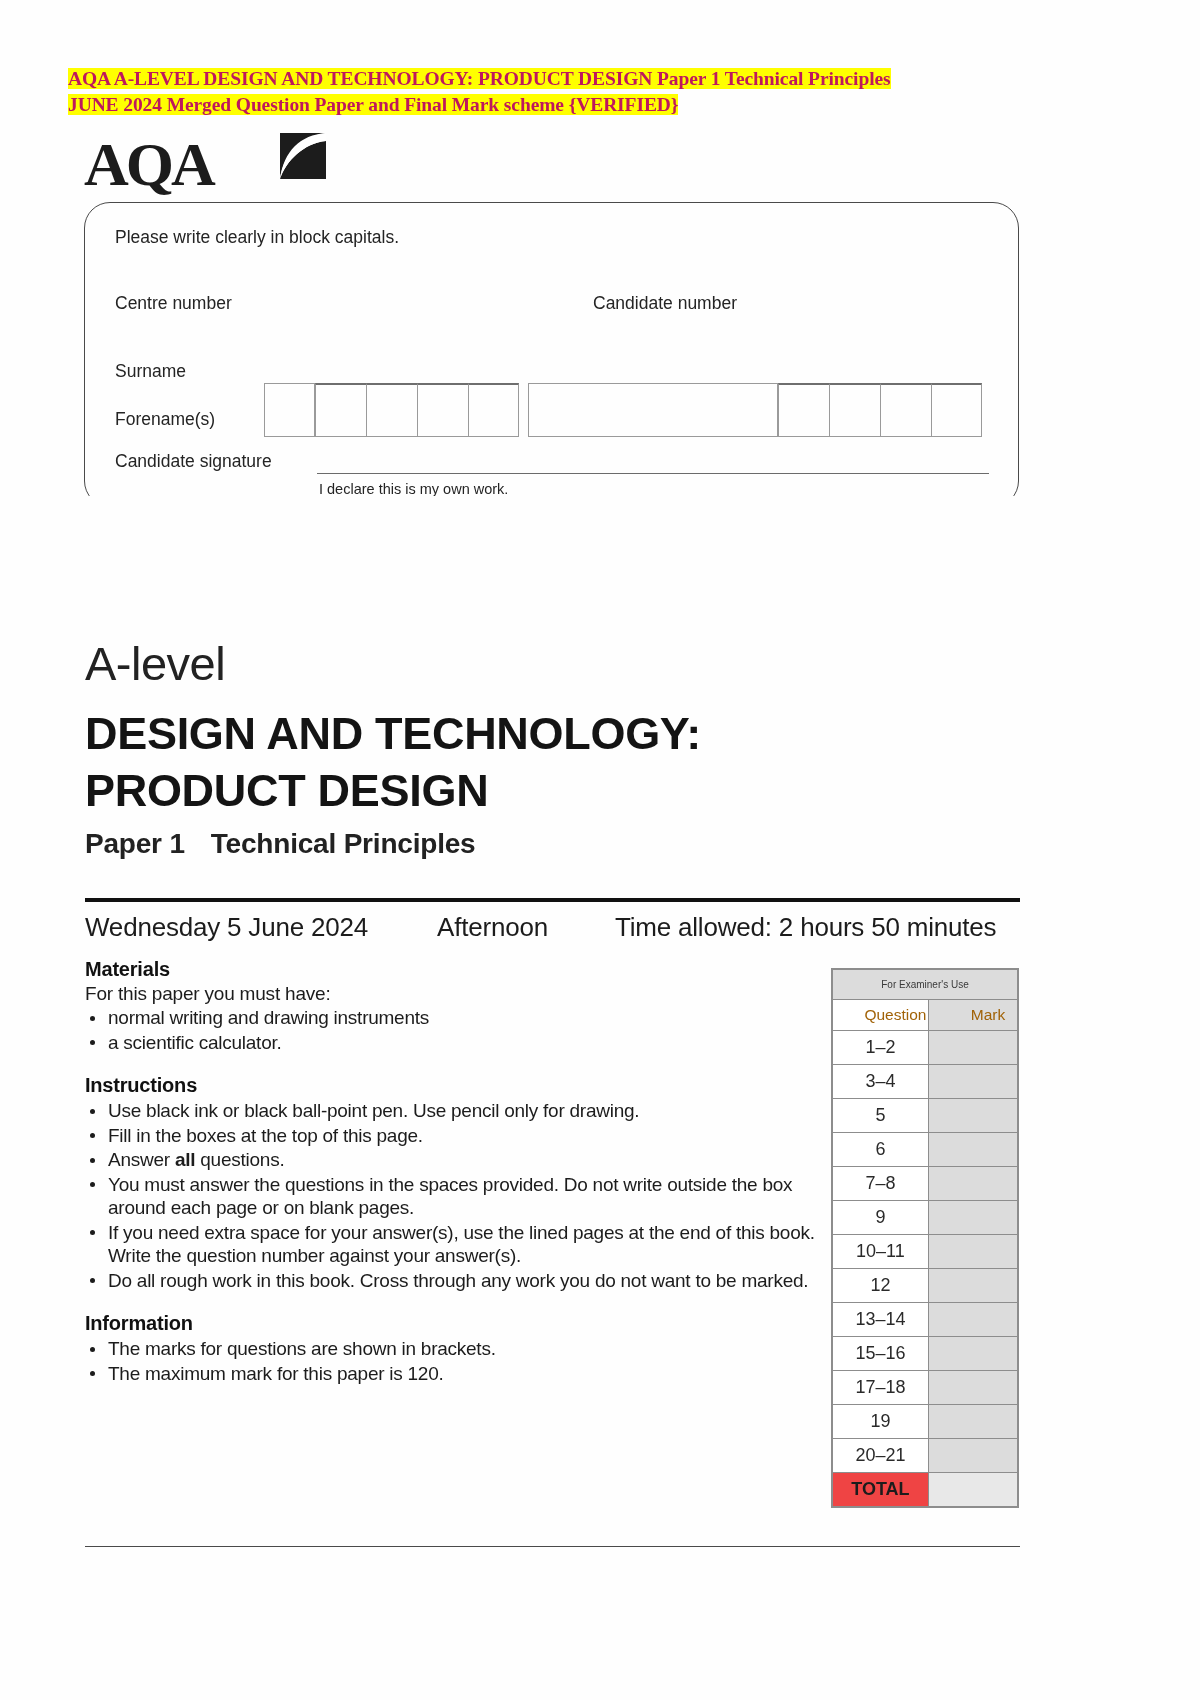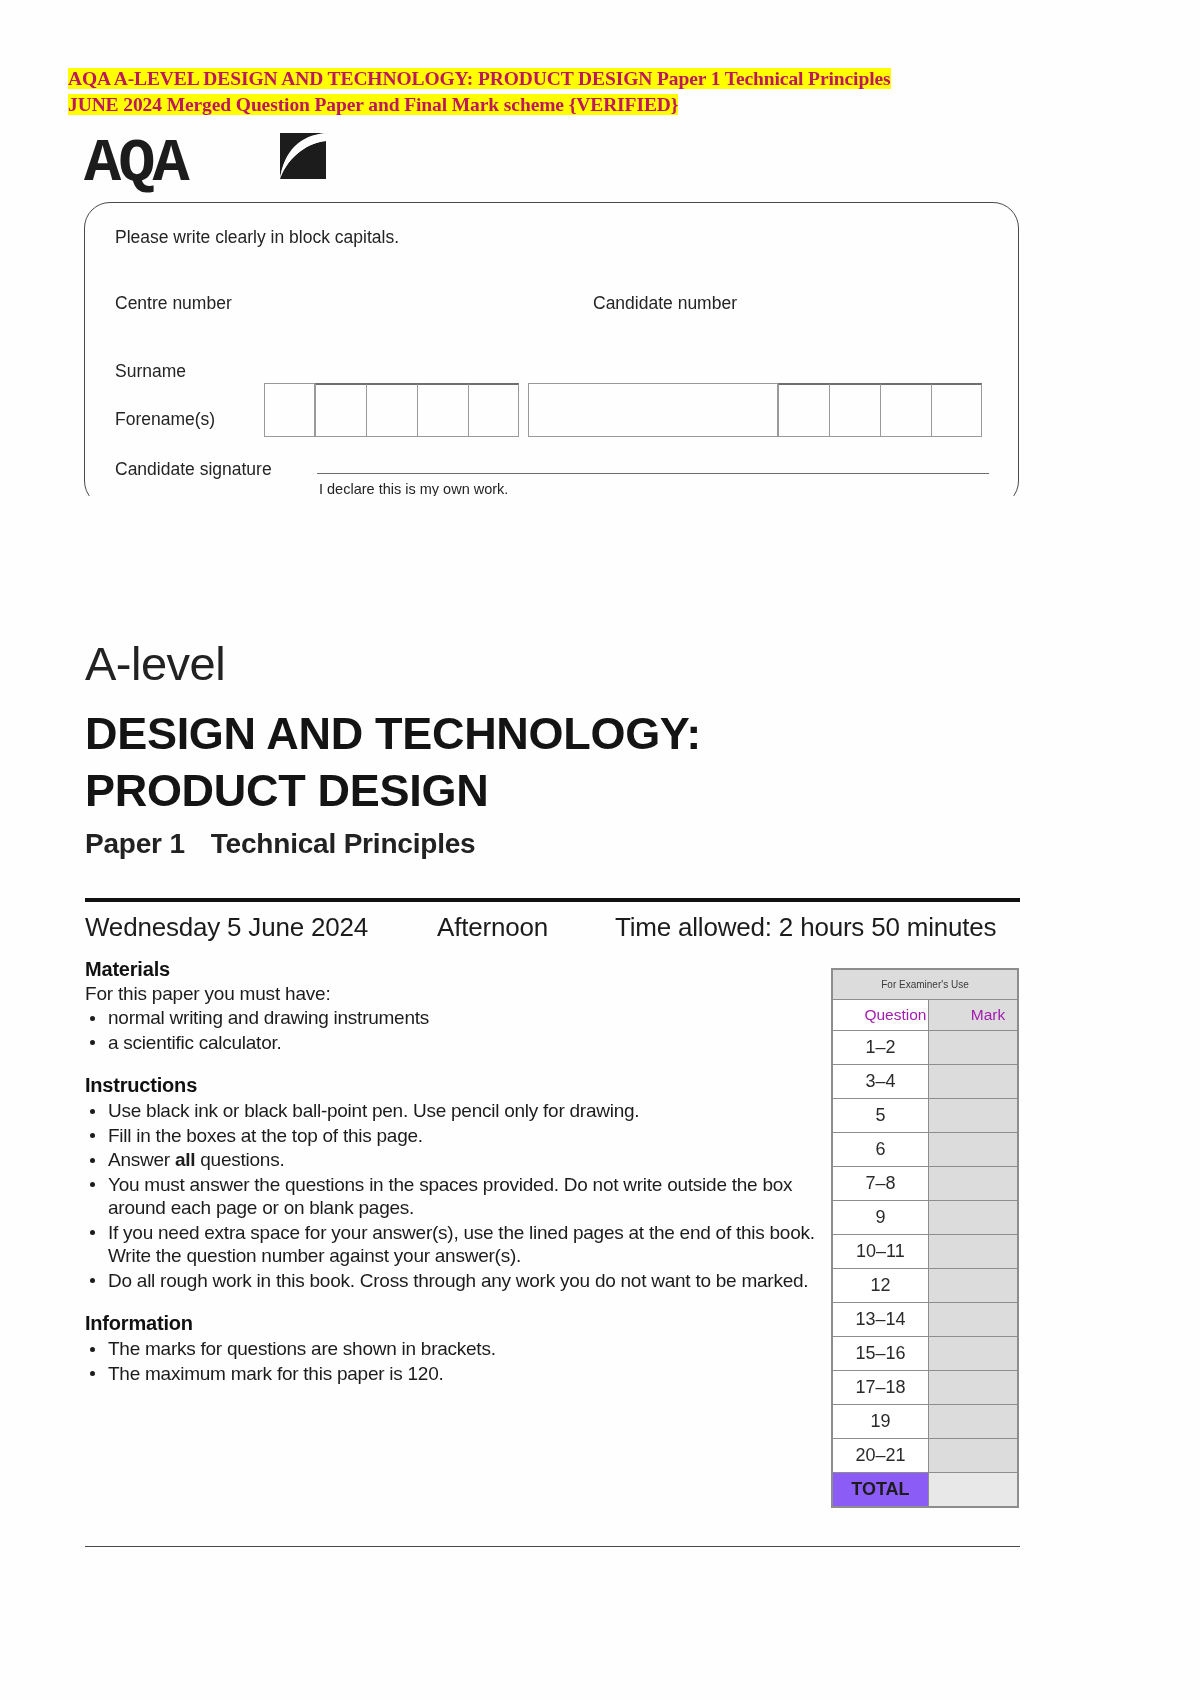--- a/index.html
+++ b/index.html
@@ -47,21 +47,21 @@
     position: absolute;
     left: 84px;
     top: 131px;
     width: 250px;
     height: 68px;
   }
   .logo .wordmark {
     position: absolute;
     left: 0;
     top: 2px;
-    font-family: Liberation Mono, monospace;
+    font-family: Liberation Serif, serif;
     font-weight: 700;
     font-size: 62px;
     letter-spacing: -3px;
     color: #1c1c1c;
     line-height: 62px;
   }
   .logo .leafmark {
     position: absolute;
     left: 194px;
     top: 0px;
@@ -97,21 +97,21 @@
   }
   .lbl {
     position: absolute;
     font-size: 17.5px;
     color: #242424;
   }
   .lbl-centre   { left: 30px; top: 90px; }
   .lbl-cand     { left: 508px; top: 90px; }
   .lbl-surname  { left: 30px; top: 158px; }
   .lbl-forename { left: 30px; top: 206px; }
-  .lbl-sig      { left: 30px; top: 256px; }
+  .lbl-sig      { left: 30px; top: 248px; }
   .declare {
     position: absolute;
     left: 234px;
     top: 278px;
     font-size: 14.5px;
     color: #242424;
   }
   .sig-line {
     position: absolute;
     left: 232px;
@@ -275,26 +275,26 @@
   .ex-table td.title {
     background: #dcdcdc;
     font-size: 10px;
     height: 30px;
     color: #3a3a3a;
   }
   .ex-table td.colhead {
     background: #ffffff;
     font-size: 15.5px;
     height: 31px;
-    color: #a21caf;
+    color: #a16207;
     padding-left: 30px;
   }
   .ex-table td.colhead.m { background: #dcdcdc; }
   .ex-table td.total {
-    background: #8b5cf6;
+    background: #ef4444;
     font-weight: 700;
     font-size: 18px;
     color: #1c1c1c;
   }
   .ex-table td.total-m { background: #e8e8e8; }
 
   .bottom-rule {
     position: absolute;
     left: 85px;
     top: 1546px;

